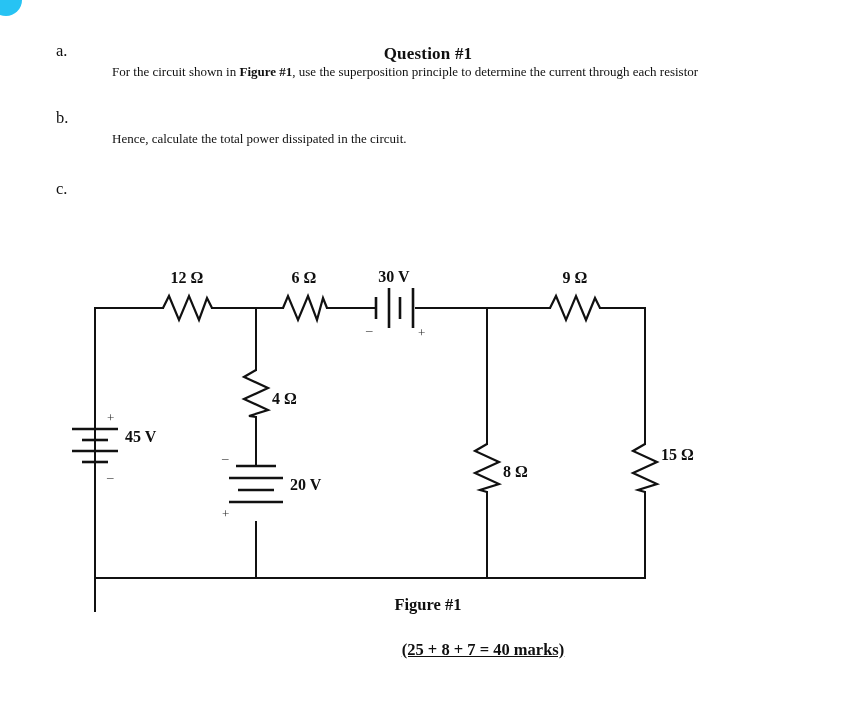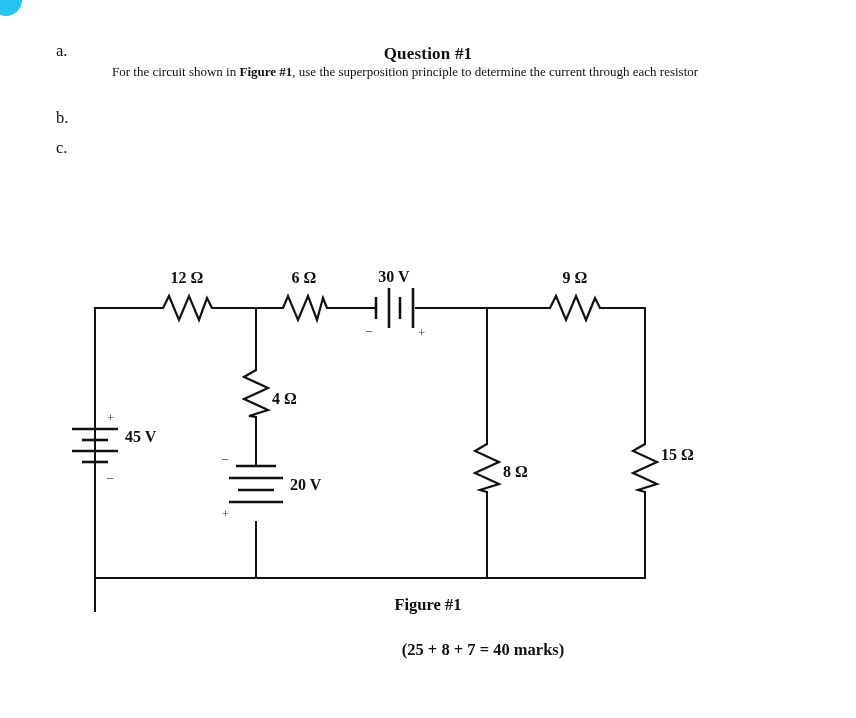--- a/index.html
+++ b/index.html
@@ -95,20 +95,21 @@
   }
   #marks-line {
     position: absolute;
     top: 640px;
     left: 0;
     width: 856px;
     text-align: center;
     font-size: 16.5px;
     font-weight: bold;
     padding-left: 110px;
+    text-decoration: underline;
   }
 
   
   .lbl {
     font-family: "Liberation Serif", "DejaVu Serif", serif;
     font-size: 16px;
     font-weight: bold;
     fill: #101010;
   }
   .sign {
@@ -144,20 +145,21 @@
 
 <div id="question-list">
 
   <div class="q-item">
     <span class="q-label">a.</span>
     <span class="q-text"><span>For the circuit shown in </span><b>Figure #1</b><span>, use the superposition principle to determine the current through each resistor</span></span>
   </div>
 
   <div class="q-item" style="margin-bottom:30px;">
     <span class="q-label">b.</span>
+    <span class="q-text"><span>Hence, calculate the total power dissipated in the circuit.</span><b></b><span></span></span>
   </div>
 
   <div class="q-item">
     <span class="q-label">c.</span>
   </div>
 
 </div>
 
 <div id="circuit-figure">
   <svg id="circuit-svg" width="856" height="360" viewBox="0 0 856 360">

